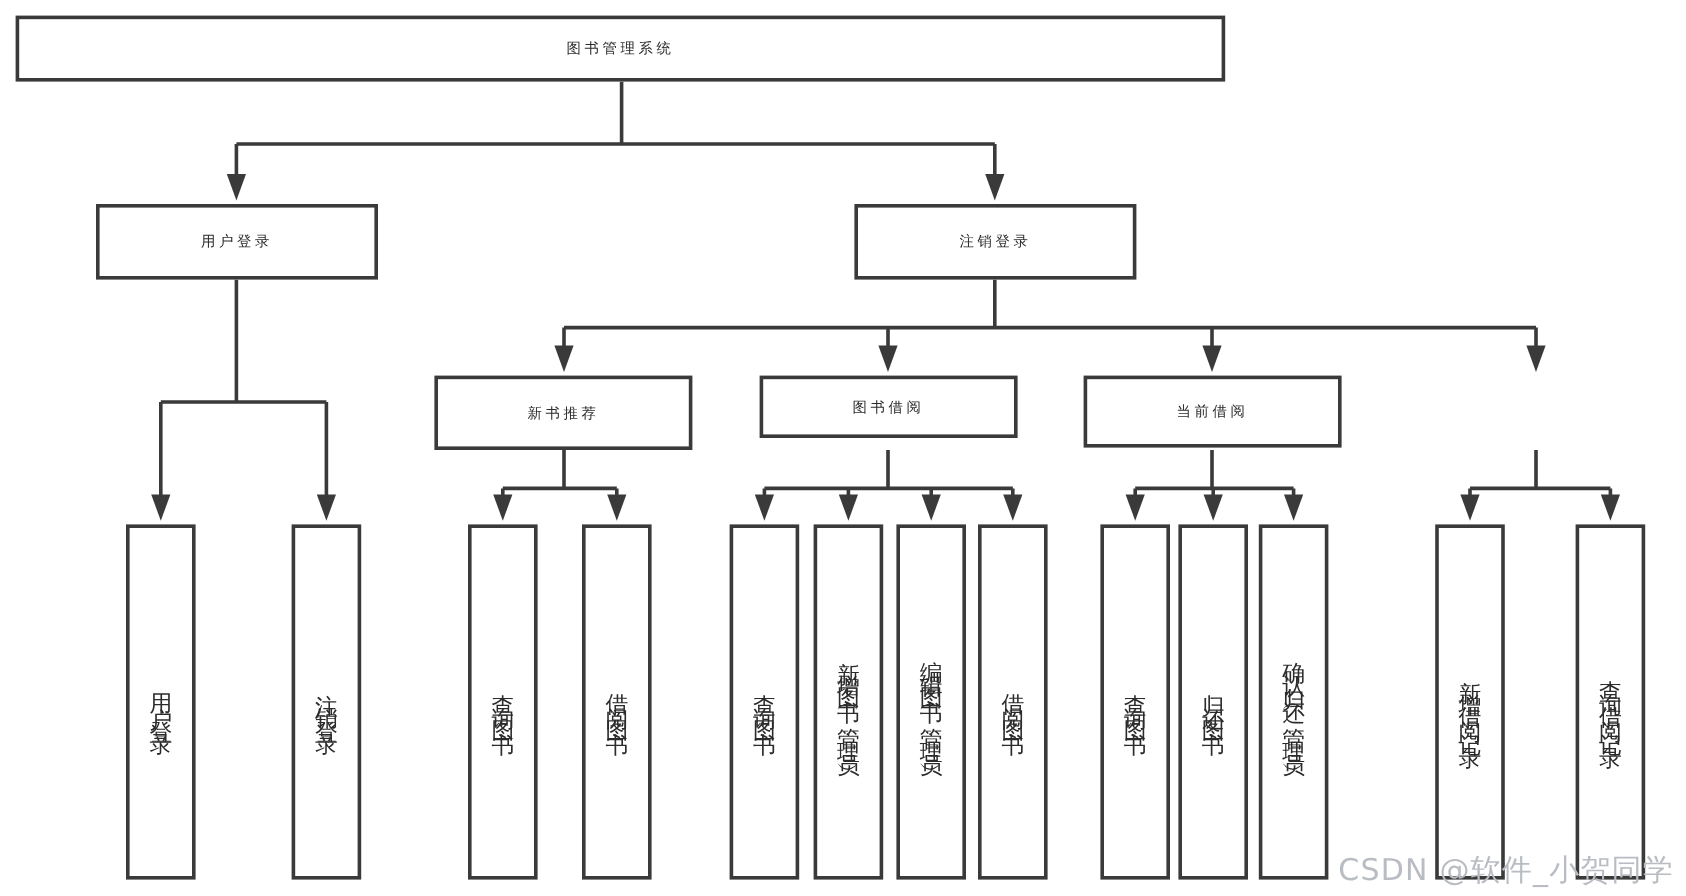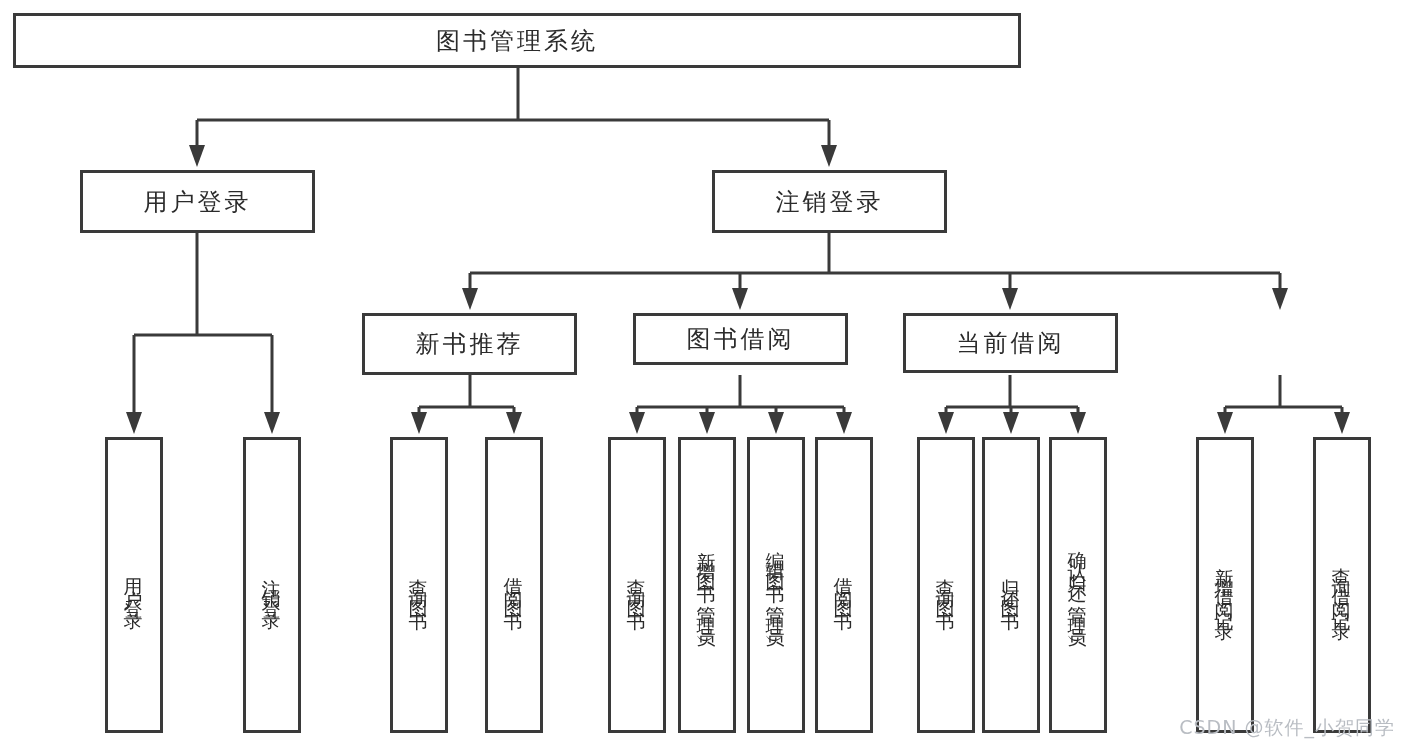--- a/index.html
+++ b/index.html
@@ -13,39 +13,39 @@
   .wires{position:absolute;left:0;top:0;z-index:1;}
   .node{
     position:absolute;
     box-sizing:border-box;
     border:3px solid #3a3a3a;
     background:#ffffff;
     display:flex;
     align-items:center;
     justify-content:center;
     color:#2b2b2b;
-    font-size:24px;
+    font-size:12px;
     letter-spacing:3px;
     z-index:2;
     text-align:center;
   }
   .node span{white-space:nowrap;}
   .node.v{font-size:19px;letter-spacing:11px;}
   .node.v span{
     writing-mode:vertical-rl;
     text-orientation:mixed;
     white-space:normal;
   }
   .watermark{
     position:absolute;
     right:10px;
     bottom:6px;
     z-index:5;
     color:#b9bdc3;
-    font-size:19px;
+    font-size:25px;
     letter-spacing:1px;
   }
 </style>
 </head>
 <body>
 
 <div class="stage">
 
   <svg class="wires" width="1405" height="747" viewBox="0 0 1405 747">
     <g stroke="#3a3a3a" stroke-width="3" fill="none">

